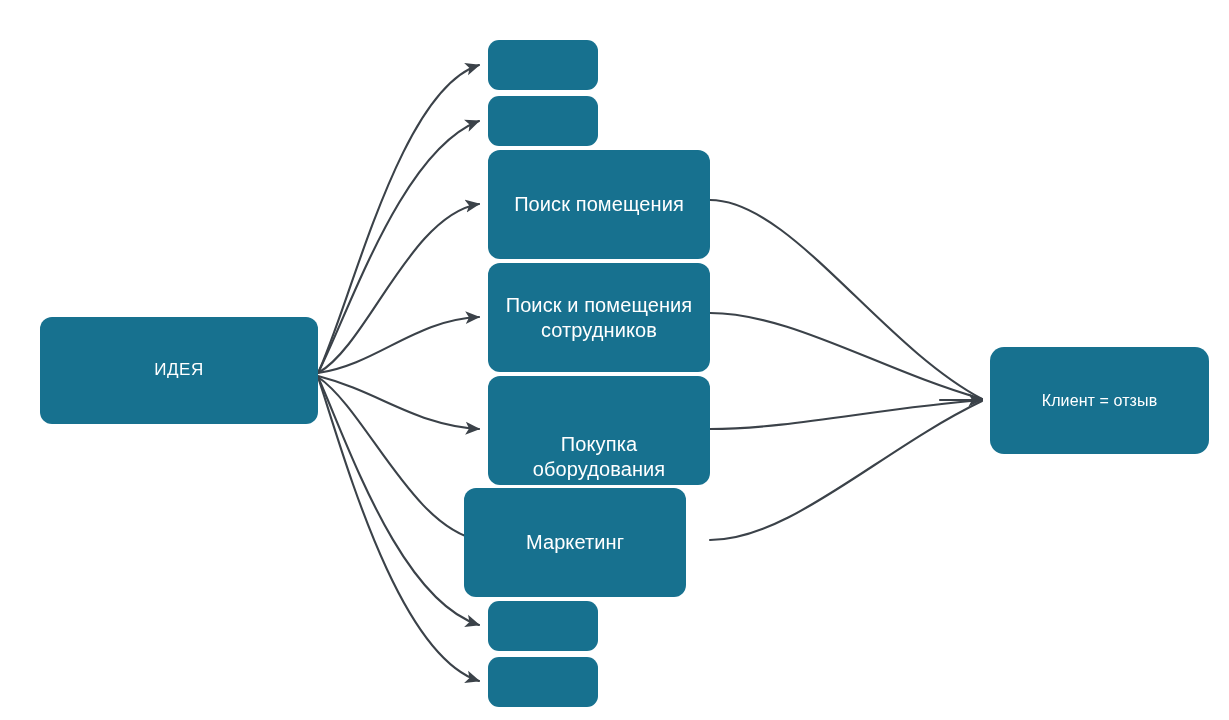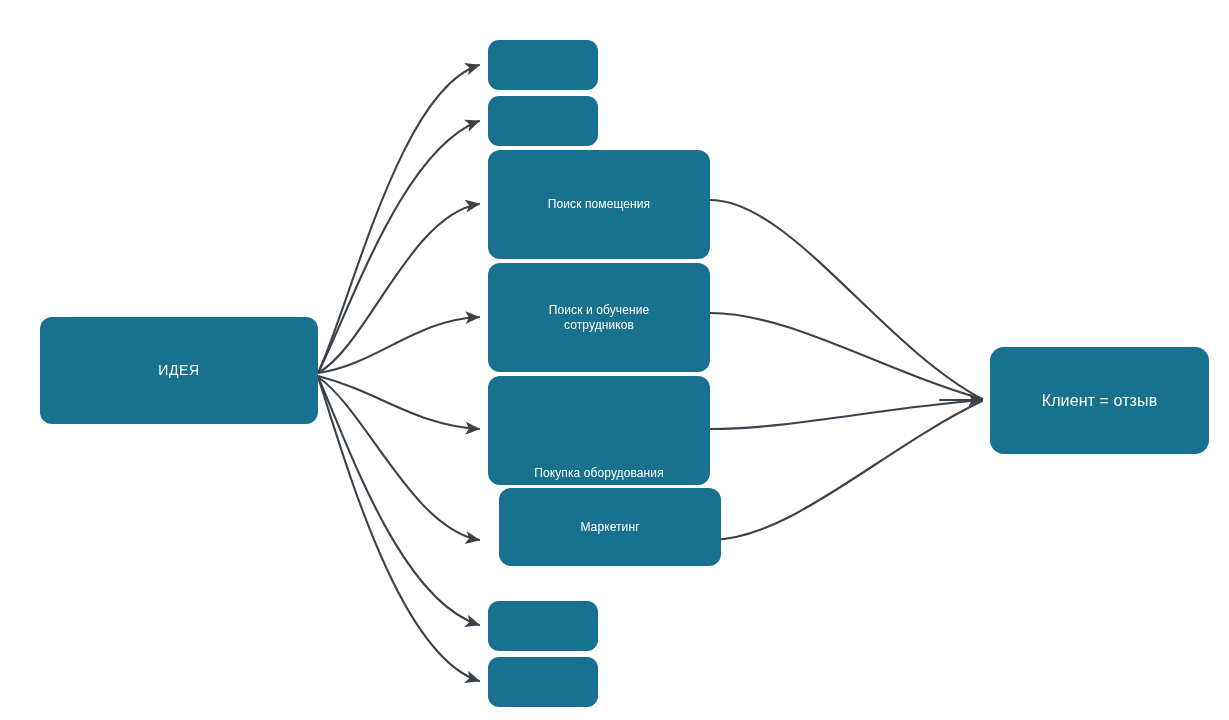--- a/index.html
+++ b/index.html
@@ -38,24 +38,24 @@
     box-shadow: 0 0 0 0 rgba(0,0,0,0);
   }
   .node.small { border-radius: 11px; }
   .node-label {
     display: block;
     white-space: pre-line;
     font-size: 16px;
     letter-spacing: 0.1px;
   }
   .node.idea .node-label {
-    font-size: 14px;
+    font-size: 17px;
     letter-spacing: 0.6px;
   }
-  .node.stage .node-label { font-size: 12px; }
+  .node.stage .node-label { font-size: 20px; }
   .node.outcome .node-label { font-size: 16px; }
 </style>
 </head>
 <body>
 
 <div id="canvas">
 
   <svg id="edges" viewBox="0 0 1229 720" xmlns="http://www.w3.org/2000/svg">
     <defs>
       <marker id="arrow" viewBox="0 0 10 10" refX="9.2" refY="5" markerWidth="7" markerHeight="7" orient="auto-start-reverse">
@@ -93,29 +93,29 @@
 
   <div class="node small" style="left:488px; top:96px; width:110px; height:50px;">
     <span class="node-label"></span>
   </div>
 
   <div class="node stage" style="left:488px; top:150px; width:222px; height:109px;">
     <span class="node-label">Поиск помещения</span>
   </div>
 
   <div class="node stage" style="left:488px; top:263px; width:222px; height:109px;">
-    <span class="node-label">Поиск и обучение
+    <span class="node-label">Поиск и помещения
 сотрудников</span>
   </div>
 
   <div class="node stage" style="left:488px; top:376px; width:222px; height:109px;align-items:flex-end;">
     <span class="node-label">Покупка оборудования</span>
   </div>
 
-  <div class="node stage" style="left:499px; top:488px; width:222px; height:78px;">
+  <div class="node stage" style="left:464px; top:488px; width:222px; height:109px;">
     <span class="node-label">Маркетинг</span>
   </div>
 
   <div class="node small" style="left:488px; top:601px; width:110px; height:50px;">
     <span class="node-label"></span>
   </div>
 
   <div class="node small" style="left:488px; top:657px; width:110px; height:50px;">
     <span class="node-label"></span>
   </div>

